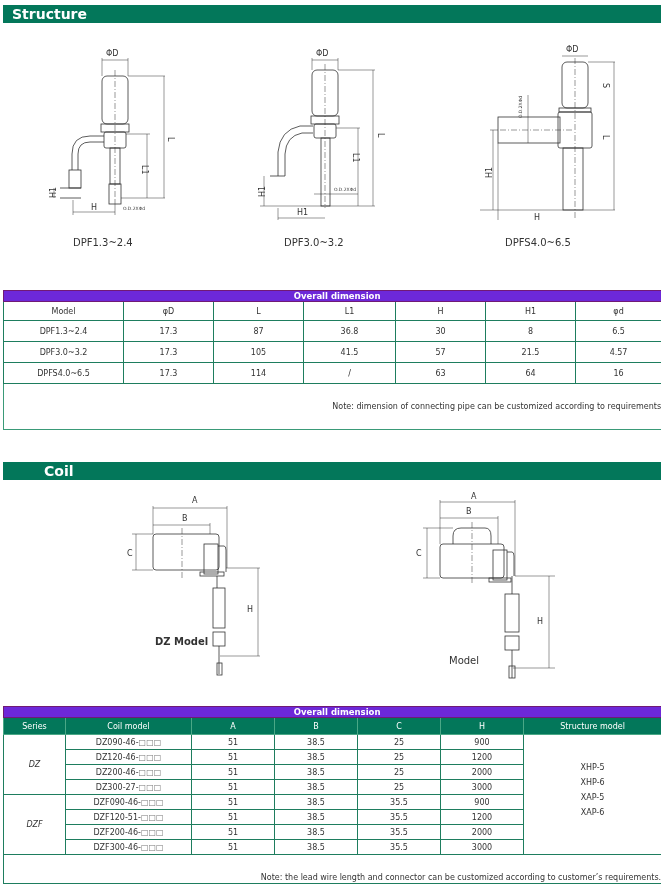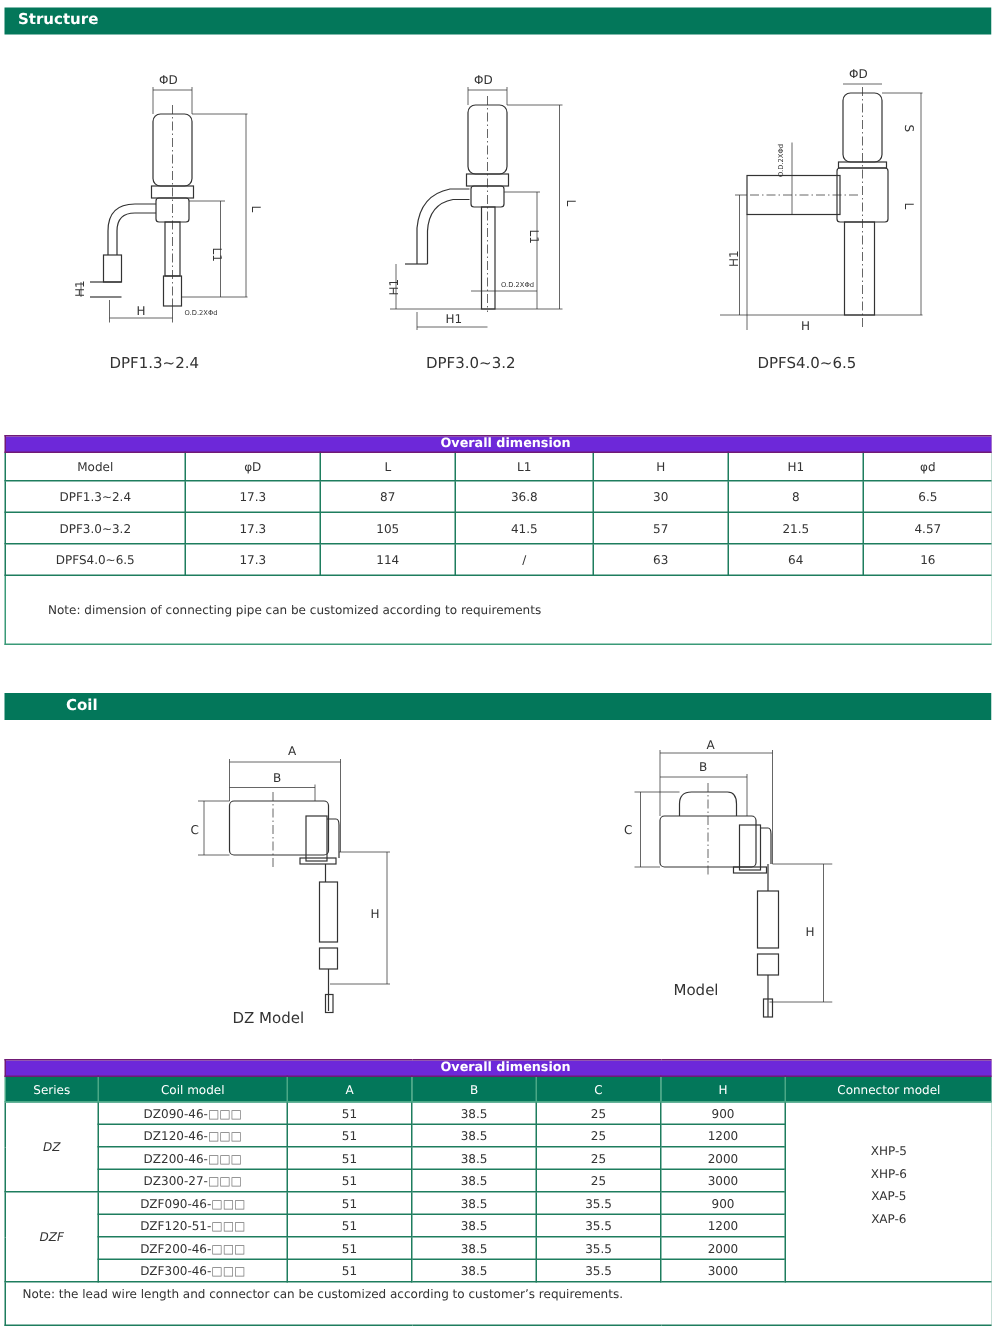--- a/index.html
+++ b/index.html
@@ -1,39 +1,39 @@
 <!DOCTYPE html>
 <html><head>
 <meta charset="utf-8">
 <style>
   * { box-sizing: border-box; margin: 0; padding: 0; }
   html, body { width: 661px; height: 885px; background: #ffffff; overflow: hidden; }
   body { font-family: "DejaVu Sans", sans-serif; color: #333; position: relative; }
   .section-bar {
     position: absolute; left: 3px; width: 658px; height: 18px;
-    background: #03775a; color: #fff; font-weight: bold; font-size: 10px;
+    background: #03775a; color: #fff; font-weight: bold; font-size: 14px;
     line-height: 18px; padding-left: 9px;
   }
   .drawing { position: absolute; }
   .drawing svg { display: block; }
   .caption { position: absolute; font-size: 10px; color: #333; font-family: "DejaVu Sans", sans-serif; }
 
   table.dim { position: absolute; border-collapse: collapse; font-size: 8px; color: #333; table-layout: fixed; }
   table.dim td, table.dim th { border: 1px solid #1e7d5e; text-align: center; font-weight: normal; }
   table.dim .title-row td { background: #6d28d9; color: #fff; font-weight: bold; text-align: center; padding-left: 9px; font-size: 8.5px; border: 1px solid #701a75; }
-  table.dim .note-row td { text-align: left; padding-left: 28px; }
+  table.dim .note-row td { text-align: right; padding-left: 28px; }
   #t1 { left: 3px; top: 290px; width: 658px; }
   #t1 .head td { height: 19px; }
   #t1 .row td { height: 21px; }
   #t1 .note-row td { height: 46px; border-color: #3a9a78; }
 
   #t2 { left: 3px; top: 706px; width: 658px; }
   #t2 .head td { background: #03775a; color: #fff; height: 17px; border-color: #4aa886; }
   #t2 .row td { height: 15px; }
-  #t2 .note-row td { height: 29px; padding-left: 11px; vertical-align: top; padding-top: 3px; margin-top: 27px; }
+  #t2 .note-row td { height: 29px; padding-left: 11px; vertical-align: top; padding-top: 18px; margin-top: 27px; }
   #t2 td.series { vertical-align: middle; font-style: italic; }
   #t2 td.connector { vertical-align: top; padding-top: 25px; line-height: 15px; }
   .sq { letter-spacing: 0; color: #777; }
   .ln { stroke: #333; stroke-width: 0.8; fill: none; }
   .thin { stroke: #333; stroke-width: 0.5; fill: none; }
   .dash { stroke: #333; stroke-width: 0.5; stroke-dasharray: 6 2 1 2; fill: none; }
   .lbl { font-family: "DejaVu Sans", sans-serif; font-size: 8px; fill: #333; }
   .lbls { font-family: "DejaVu Sans", sans-serif; font-size: 4.5px; fill: #333; }
 </style>
 </head>
@@ -216,21 +216,21 @@
     <rect class="ln" x="93" y="100" width="12" height="40"></rect>
     <rect class="ln" x="93" y="144" width="12" height="14"></rect>
     <line class="ln" x1="99" y1="158" x2="99" y2="186"></line>
     <rect class="ln" x="97" y="175" width="5" height="12"></rect>
     <line class="thin" x1="106" y1="80" x2="144" y2="80"></line>
       <line class="thin" x1="100" y1="168" x2="144" y2="168"></line>
     <line class="thin" x1="138" y1="80" x2="138" y2="168"></line>
     <text class="lbl" x="127" y="124">H</text>
   </svg>
 </div>
-<div class="caption" style="left:155px; top:674px;">DZ Model</div>
+<div class="caption" style="left:155px; top:636px;font-weight:bold;">DZ Model</div>
 
 <div class="drawing" style="left:405px; top:484px;">
   <svg width="150" height="195" viewBox="0 0 150 195">
     <text class="lbl" x="66" y="15">A</text>
     <line class="thin" x1="35" y1="18" x2="110" y2="18"></line>
     <line class="thin" x1="35" y1="16" x2="35" y2="60"></line>
       <line class="thin" x1="110" y1="16" x2="110" y2="92"></line>
     <text class="lbl" x="61" y="30">B</text>
     <line class="thin" x1="35" y1="34" x2="93" y2="34"></line>
       <line class="thin" x1="93" y1="32" x2="93" y2="60"></line>
@@ -271,21 +271,21 @@
       <tr class="title-row">
         <td colspan="7">Overall dimension</td>
       </tr>
   <tr class="head">
     <td>Series</td>
     <td>Coil model</td>
     <td>A</td>
     <td>B</td>
     <td>C</td>
     <td>H</td>
-    <td>Connector model</td>
+    <td>Structure model</td>
   </tr>
   <tr class="row">
     <td class="series" rowspan="4">DZ</td>
     <td><span>DZ090-46-</span><span class="sq">□□□</span></td>
     <td>51</td>
         <td>38.5</td>
         <td>25</td>
         <td>900</td>
     <td class="connector" rowspan="8">
       <div>XHP-5</div>

